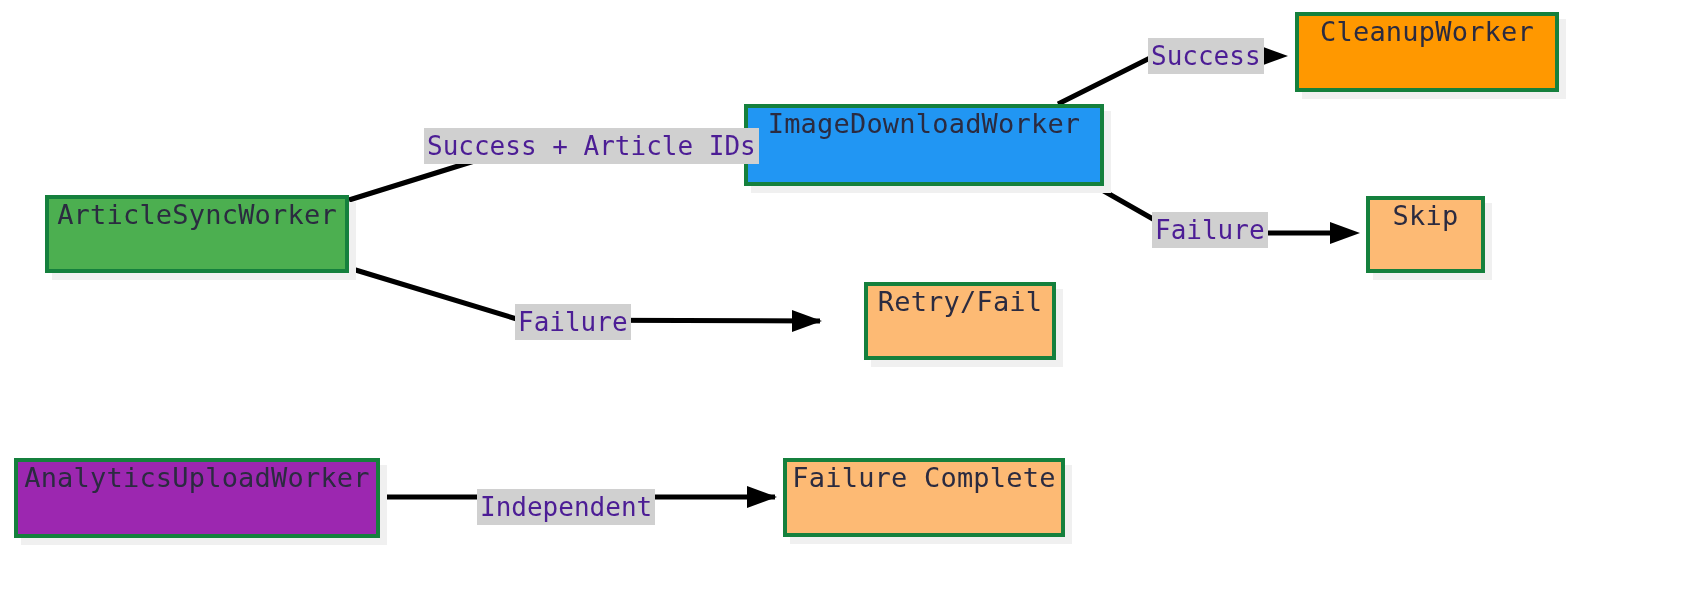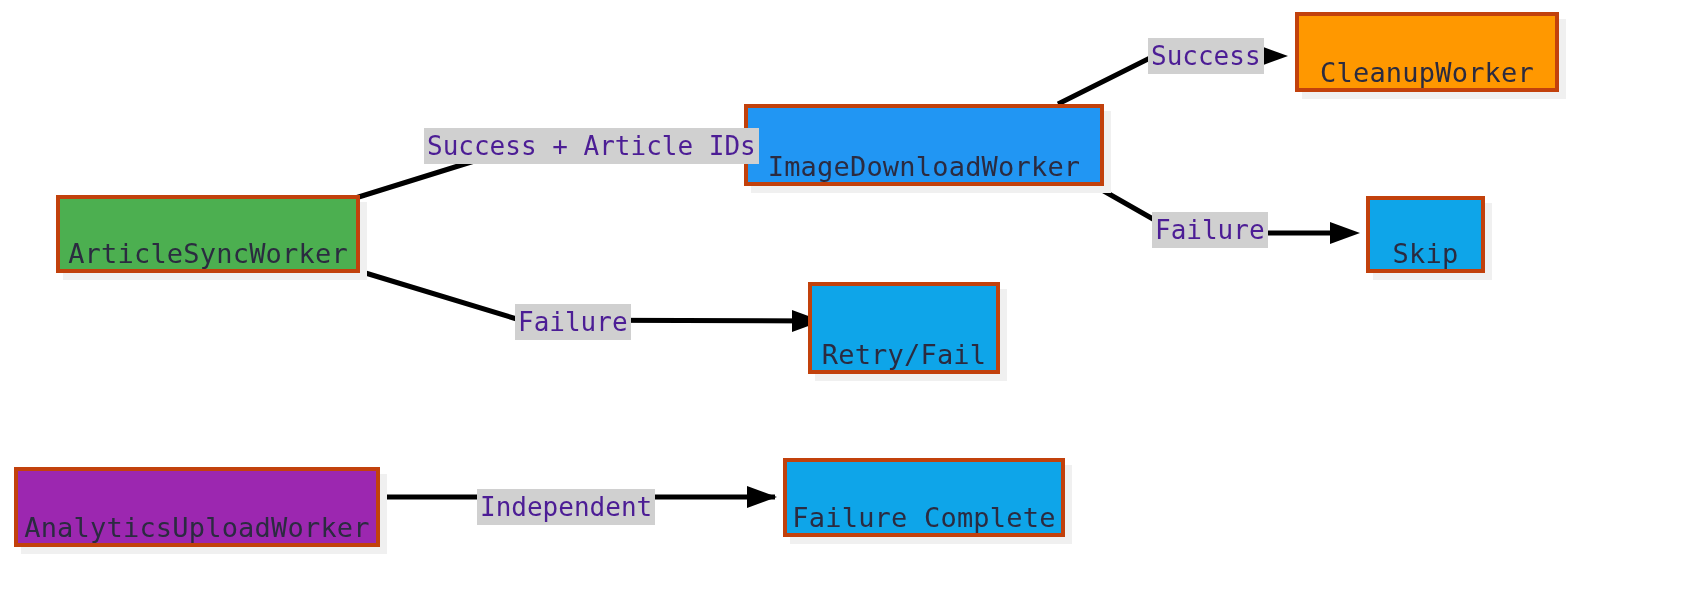--- a/index.html
+++ b/index.html
@@ -23,37 +23,37 @@
     left: 0;
     top: 0;
     width: 1687px;
     height: 597px;
     pointer-events: none;
   }
   .node {
     position: absolute;
     box-sizing: border-box;
     display: flex;
-    align-items: flex-end;
+    align-items: flex-start;
     justify-content: center;
-    border: 4px solid #c2410c;
+    border: 4px solid #15803d;
     background: #ffffff;
     color: #2b2b40;
     font-family: "DejaVu Sans Mono", "Liberation Mono", monospace;
     font-size: 27px;
     letter-spacing: 0.2px;
     white-space: nowrap;
     box-shadow: 7px 7px 0 0 #f0f0f0;
     z-index: 2;
   }
   .node-green  { background: #4caf50; }
   .node-blue   { background: #2196f3; }
   .node-orange { background: #ff9800; }
-  .node-purple { background: #9c27b0; margin-top: 9px; }
-  .node-plain  { background: #0ea5e9; }
+  .node-purple { background: #9c27b0; }
+  .node-plain  { background: #fdba74; }
 
   .edge-label {
     position: absolute;
     box-sizing: border-box;
     background: #d0d0d0;
     color: #4c1d95;
     font-family: "DejaVu Sans Mono", "Liberation Mono", monospace;
     font-size: 26px;
     line-height: 34px;
     padding: 1px 3px;
@@ -73,33 +73,33 @@
       <path d="M 822 321 L 792 310 L 792 332 Z" fill="#000000"></path>
       <path d="M 1058 104 L 1150 58 L 1255 56" fill="none" stroke="#000000" stroke-width="5" stroke-linecap="butt" stroke-linejoin="round"></path>
       <path d="M 1288 56 L 1258 45 L 1258 67 Z" fill="#000000"></path>
       <path d="M 1095 186 L 1160 223 L 1246 233 L 1350 233" fill="none" stroke="#000000" stroke-width="5" stroke-linecap="butt" stroke-linejoin="round"></path>
       <path d="M 1360 233 L 1330 222 L 1330 244 Z" fill="#000000"></path>
       <path d="M 380 497 L 775 497" fill="none" stroke="#000000" stroke-width="5" stroke-linecap="butt" stroke-linejoin="round"></path>
       <path d="M 777 497 L 747 486 L 747 508 Z" fill="#000000"></path>
     </svg>
 
   <div id="node-layer">
-      <div class="node node-green" style="left: 45px; top: 195px; width: 304px; height: 78px; margin-left: 11px;">
+      <div class="node node-green" style="left: 45px; top: 195px; width: 304px; height: 78px;">
         <span>ArticleSyncWorker</span>
       </div>
       <div class="node node-blue" style="left: 744px; top: 104px; width: 360px; height: 82px;">
         <span>ImageDownloadWorker</span>
       </div>
       <div class="node node-orange" style="left: 1295px; top: 12px; width: 264px; height: 80px;">
         <span>CleanupWorker</span>
       </div>
       <div class="node node-plain" style="left: 1366px; top: 196px; width: 119px; height: 77px;">
         <span>Skip</span>
       </div>
-      <div class="node node-plain" style="left: 808px; top: 282px; width: 192px; height: 92px;">
+      <div class="node node-plain" style="left: 864px; top: 282px; width: 192px; height: 78px;">
         <span>Retry/Fail</span>
       </div>
       <div class="node node-purple" style="left: 14px; top: 458px; width: 366px; height: 80px;">
         <span>AnalyticsUploadWorker</span>
       </div>
       <div class="node node-plain" style="left: 783px; top: 458px; width: 282px; height: 79px;">
         <span>Failure Complete</span>
       </div>
     </div>
   <div id="label-layer">

